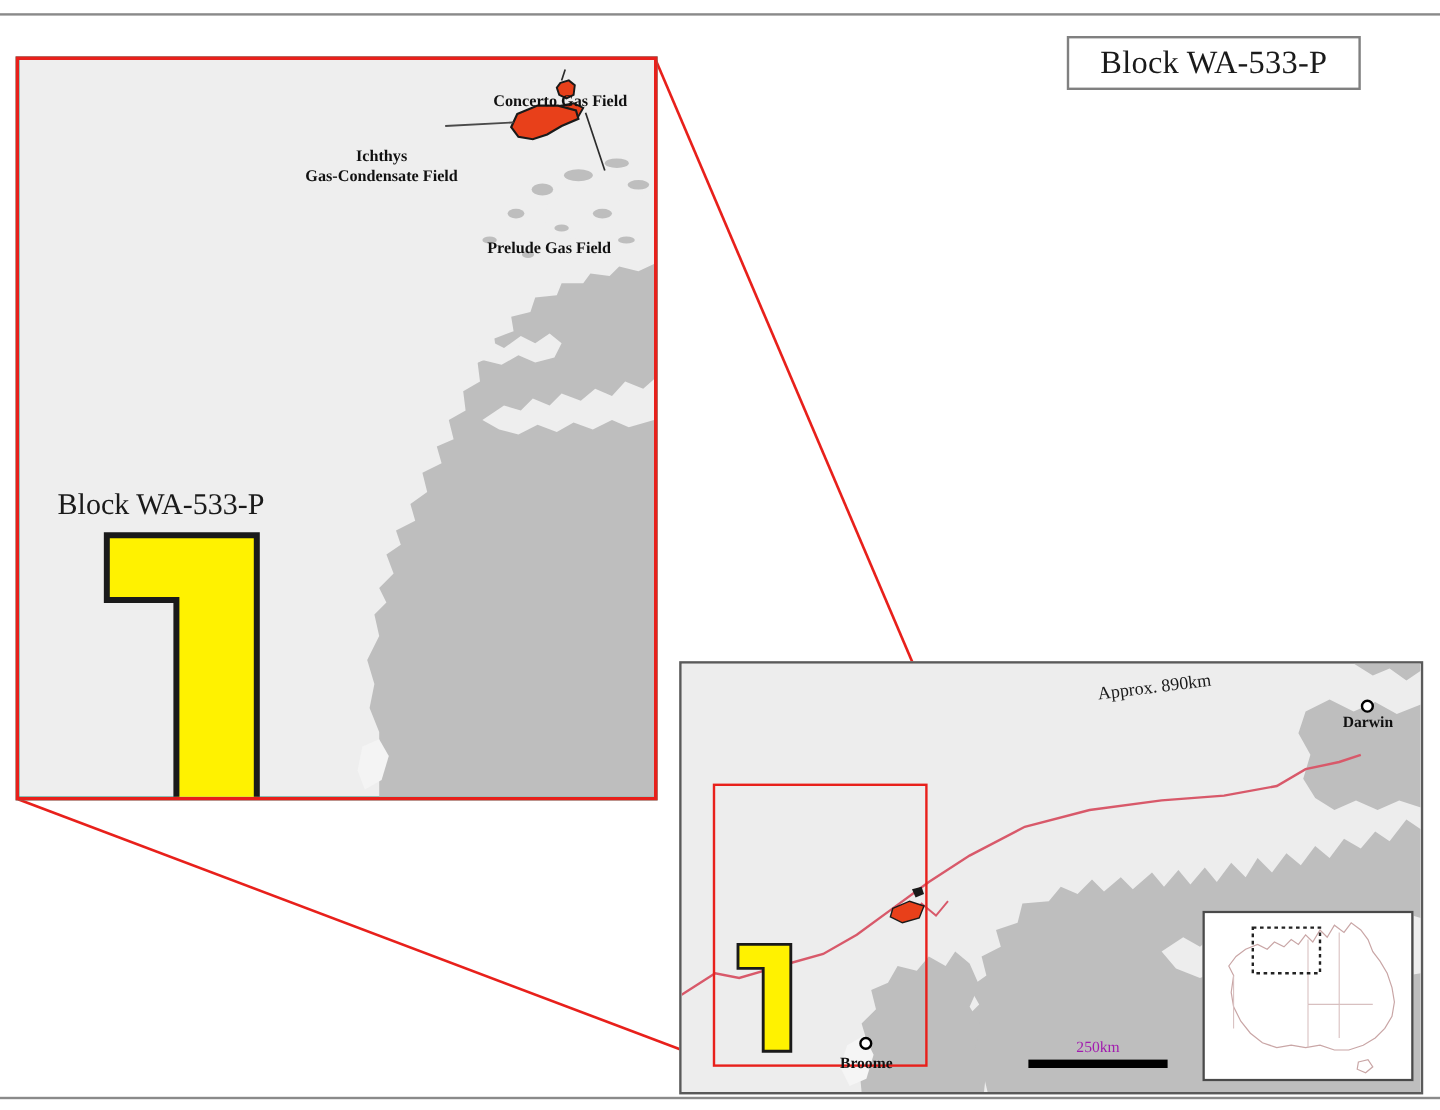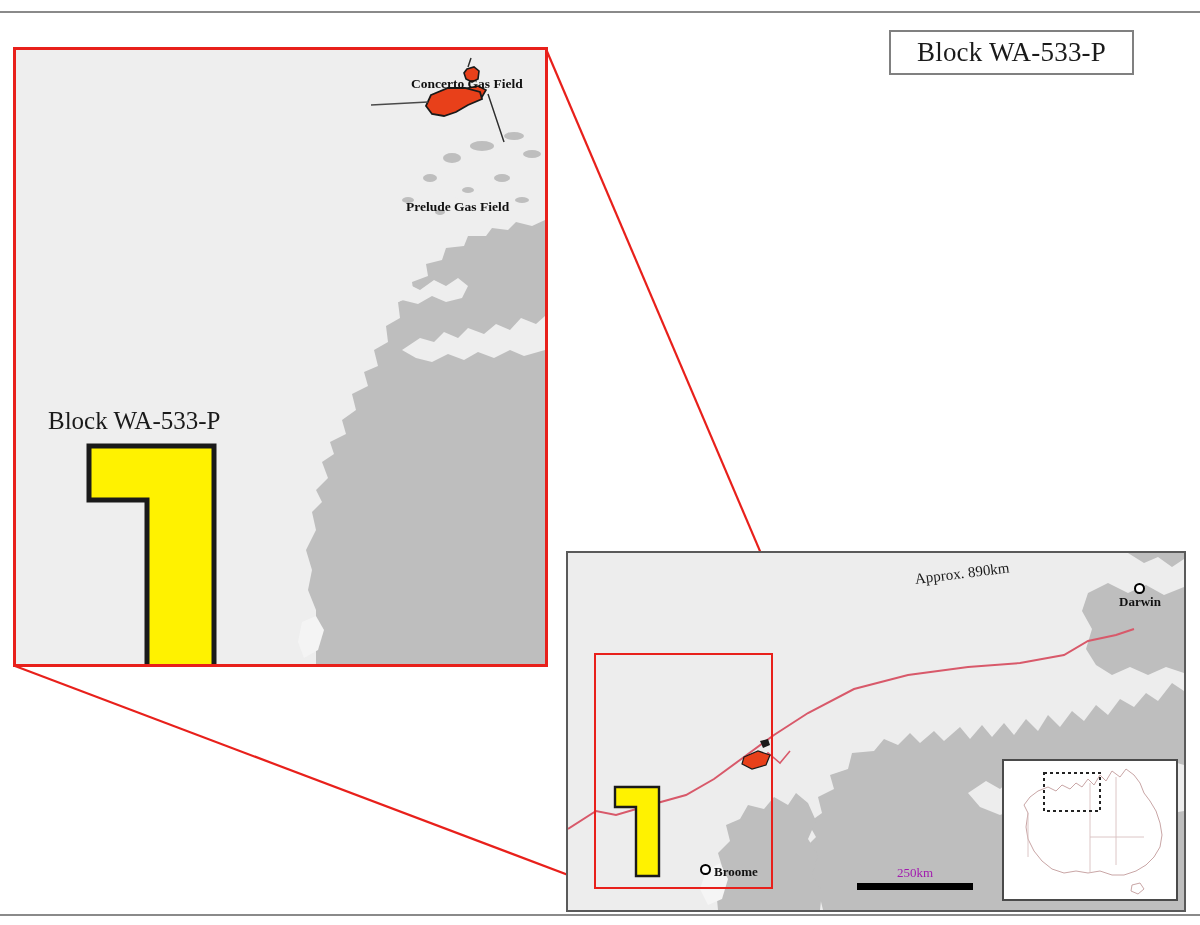--- a/index.html
+++ b/index.html
@@ -153,21 +153,23 @@
     left: 45px;
     top: 232px;
     width: 48px;
     height: 93px;
   }
   #broome-inset {
     position: absolute;
     left: 134px;
     top: 862px;
     display: flex;
+    align-items: center;
     gap: 3px;
+    flex-direction: column;
   }
   #darwin-inset {
     position: absolute;
     left: 1119px;
     top: 583px;
     display: flex;
     flex-direction: column;
     align-items: center;
   }
   #approx-label {
@@ -280,20 +282,24 @@
                L 452 55 L 440 62 L 428 66 L 416 64 L 410 56 Z" fill="#E8401A" stroke="#1a1a1a" stroke-width="1.8"></path>
     </svg>
 
     <svg class="map-svg" viewBox="0 0 529 614" preserveAspectRatio="none" aria-hidden="true">
       <path d="M 455 8 L 452 17" stroke="#2b2b2b" stroke-width="1.4" fill="none"></path>
       <path d="M 355 55 L 412 52" stroke="#4a4a4a" stroke-width="1.6" fill="none"></path>
       <path d="M 472 44 L 488 92" stroke="#2b2b2b" stroke-width="1.4" fill="none"></path>
     </svg>
 
     <div class="lbl" id="lbl-concerto">Concerto Gas Field</div>
+    <div class="lbl" id="lbl-ichthys">
+      <span>Ichthys</span><br>
+      <span>Gas-Condensate Field</span>
+    </div>
     <div class="lbl" id="lbl-prelude">Prelude Gas Field</div>
 
     <div id="main-block-label">Block WA-533-P</div>
 
     <svg id="yellow-block" viewBox="0 0 131 247" preserveAspectRatio="none" aria-hidden="true">
       <path d="M 3 3 L 128 3 L 128 244 L 61 244 L 61 57 L 3 57 Z" fill="#FFF200" stroke="#1a1a1a" stroke-width="5"></path>
     </svg>
 
   </div>
 

